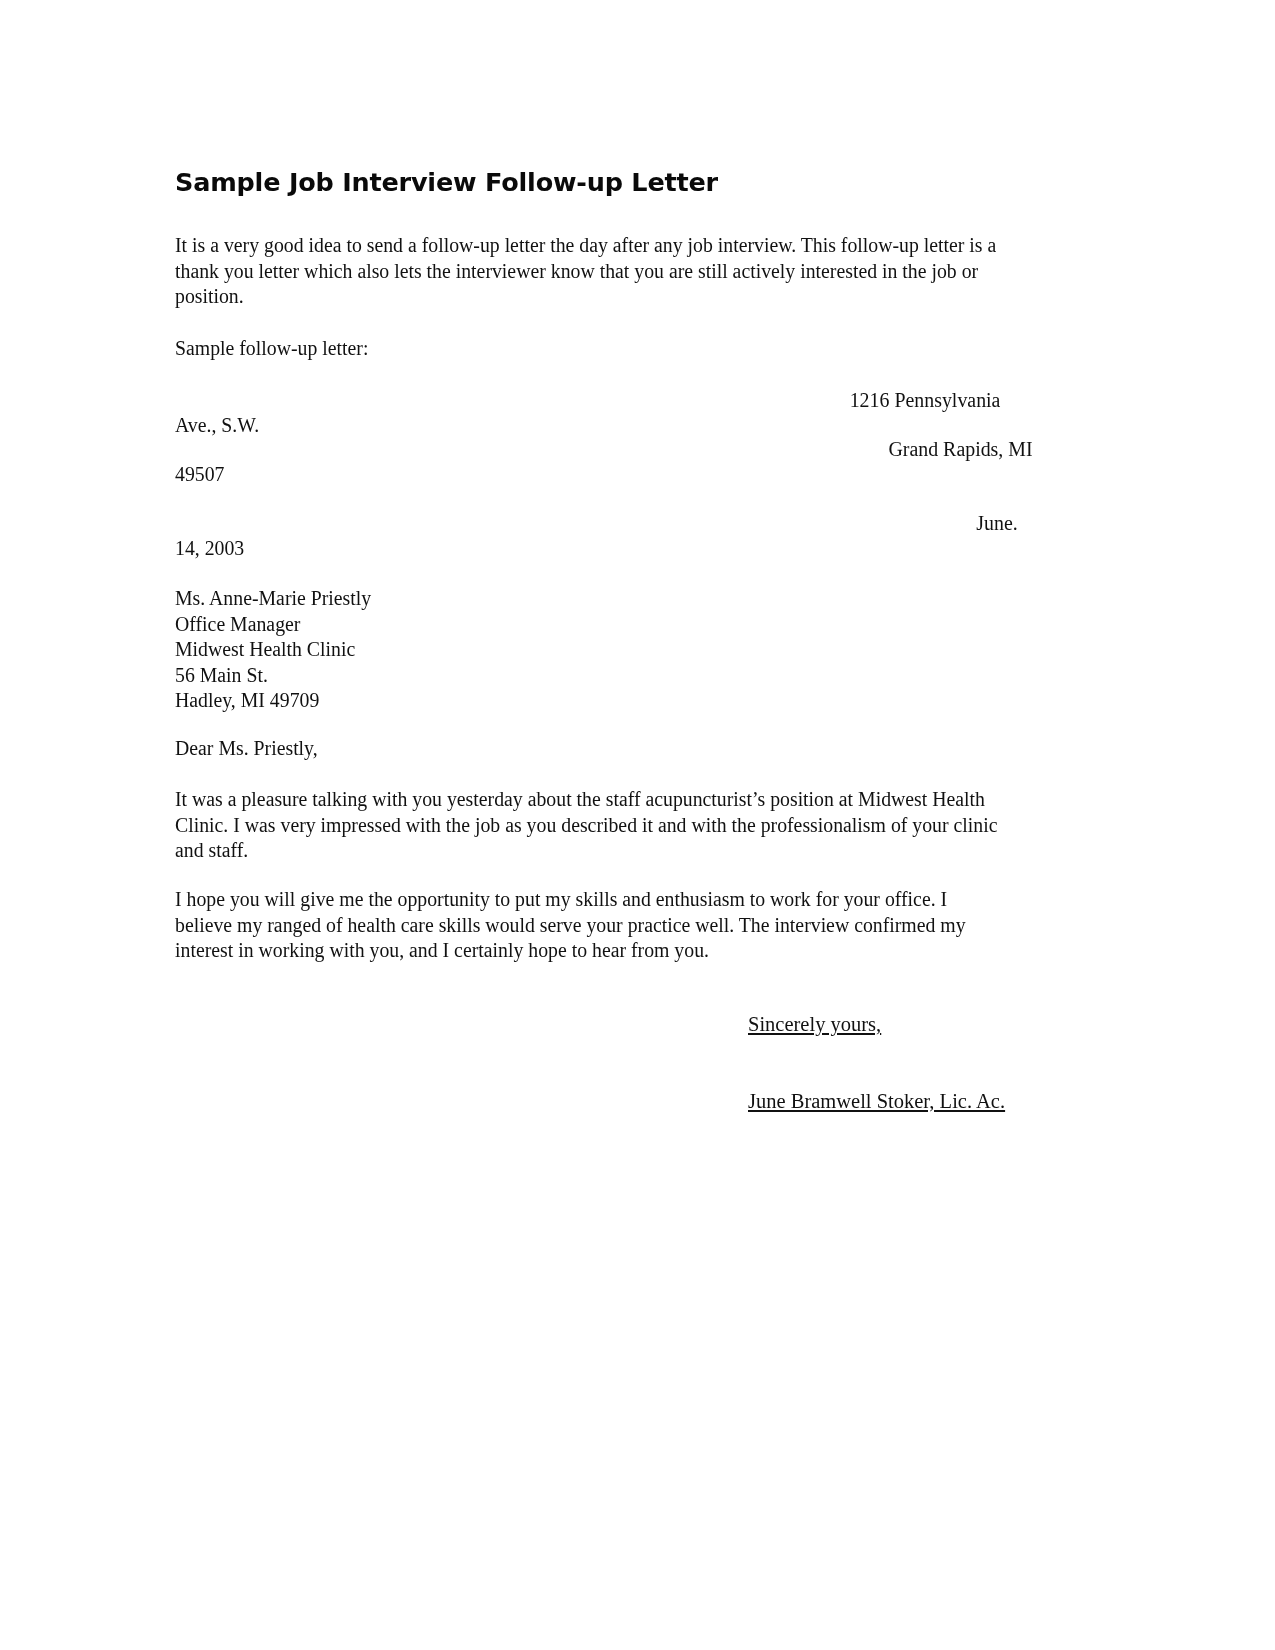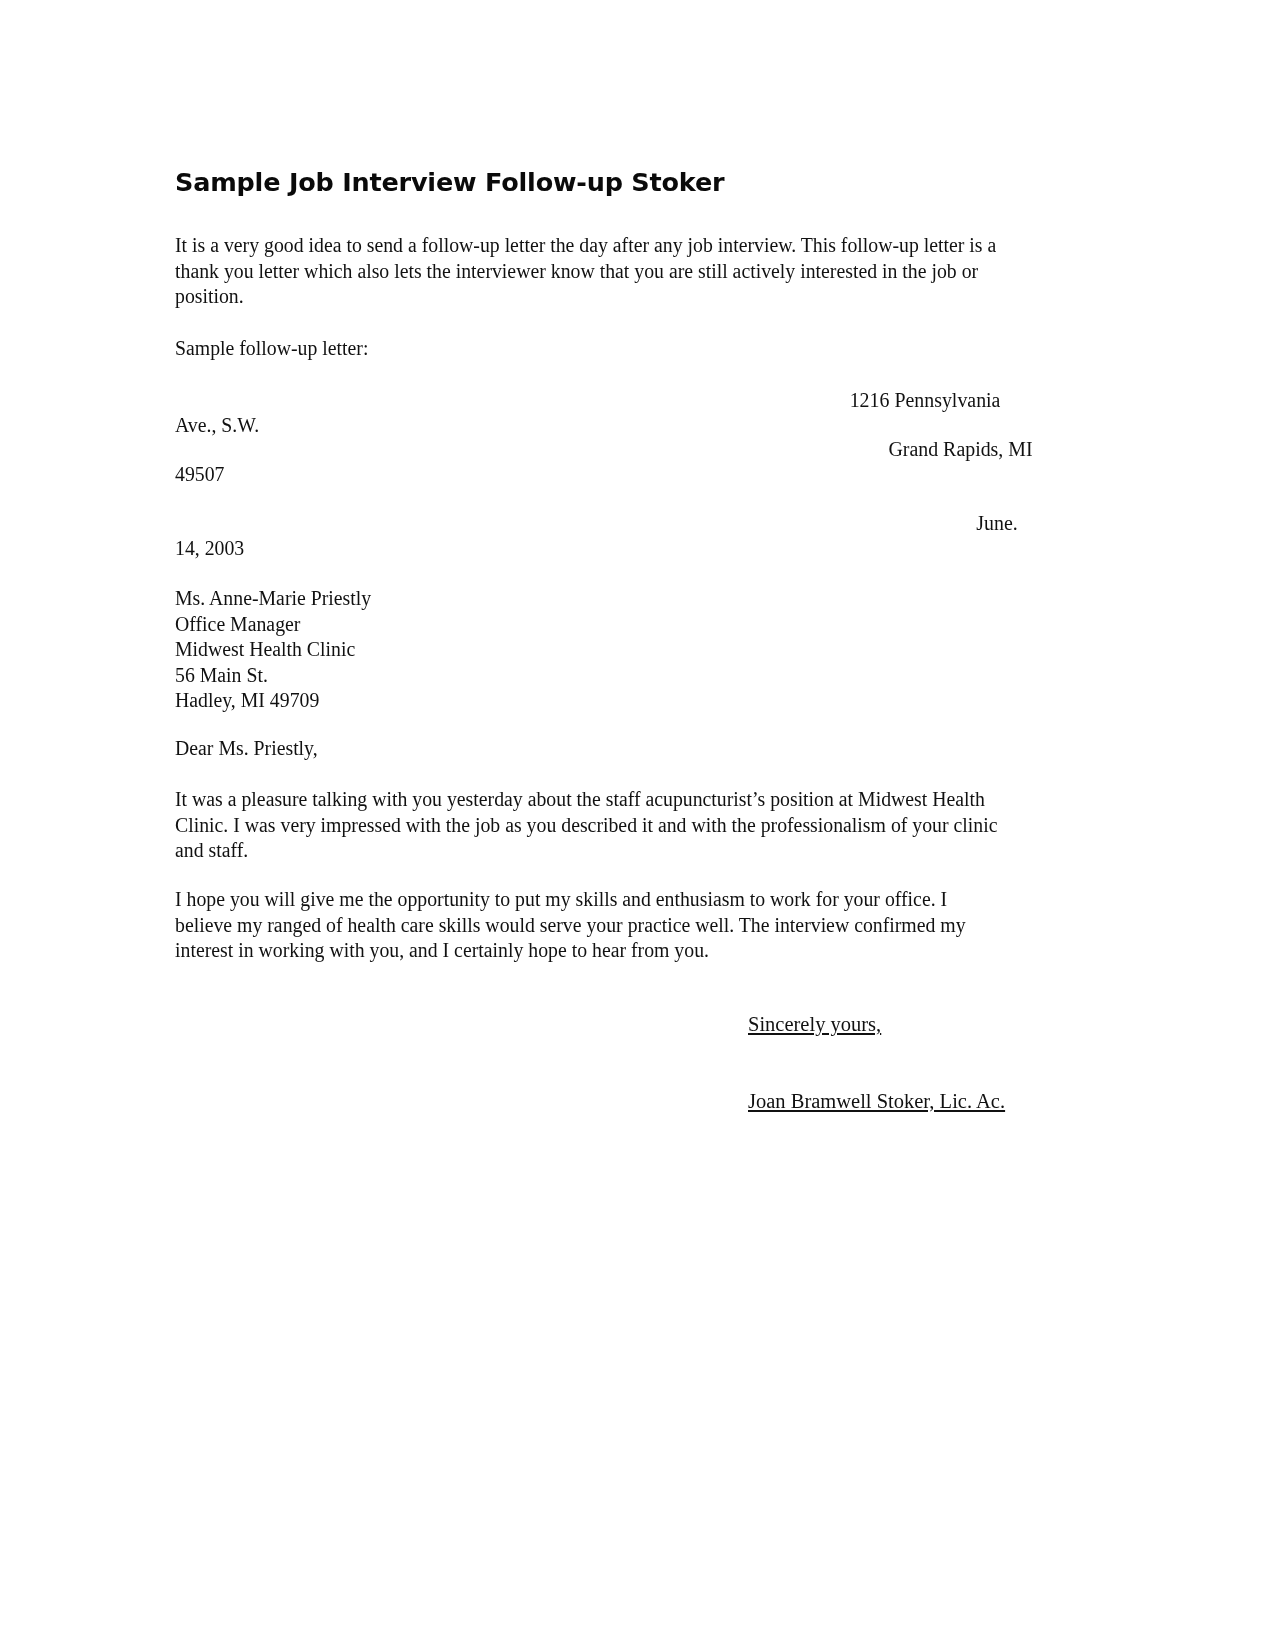--- a/index.html
+++ b/index.html
@@ -102,21 +102,21 @@
   #body-paragraph-2 { top: 887px; }
 
   #closing-line   { left: 748px; top: 1012px; }
   #signature-line { left: 748px; top: 1089px; }
 </style>
 </head>
 <body>
 
 <div class="page">
 
-  <h1 class="doc-title">Sample Job Interview Follow-up Stoker</h1>
+  <h1 class="doc-title">Sample Job Interview Follow-up Letter</h1>
 
   <div class="blk" id="intro-paragraph">It is a very good idea to send a follow-up letter the day after any job interview. This follow-up letter is a thank you letter which also lets the interviewer know that you are still actively interested in the job or position.</div>
 
   <div class="blk" id="sample-label">Sample follow-up letter:</div>
 
   <div class="rblk" id="addr-line-1">1216 Pennsylvania</div>
 
   <div class="lfrag" id="addr-line-2">Ave., S.W.</div>
 
   <div class="rblk" id="addr-line-3">Grand Rapids, MI</div>
@@ -136,15 +136,15 @@
   </div>
 
   <div class="blk" id="salutation">Dear Ms. Priestly,</div>
 
   <div class="blk" id="body-paragraph-1">It was a pleasure talking with you yesterday about the staff acupuncturist’s position at Midwest Health Clinic. I was very impressed with the job as you described it and with the professionalism of your clinic and staff.</div>
 
   <div class="blk" id="body-paragraph-2">I hope you will give me the opportunity to put my skills and enthusiasm to work for your office. I believe my ranged of health care skills would serve your practice well. The interview confirmed my interest in working with you, and I certainly hope to hear from you.</div>
 
   <div class="closing" id="closing-line">Sincerely yours,</div>
 
-  <div class="closing" id="signature-line">Joan Bramwell Stoker, Lic. Ac.</div>
+  <div class="closing" id="signature-line">June Bramwell Stoker, Lic. Ac.</div>
 
 </div>
 
 </body></html>

